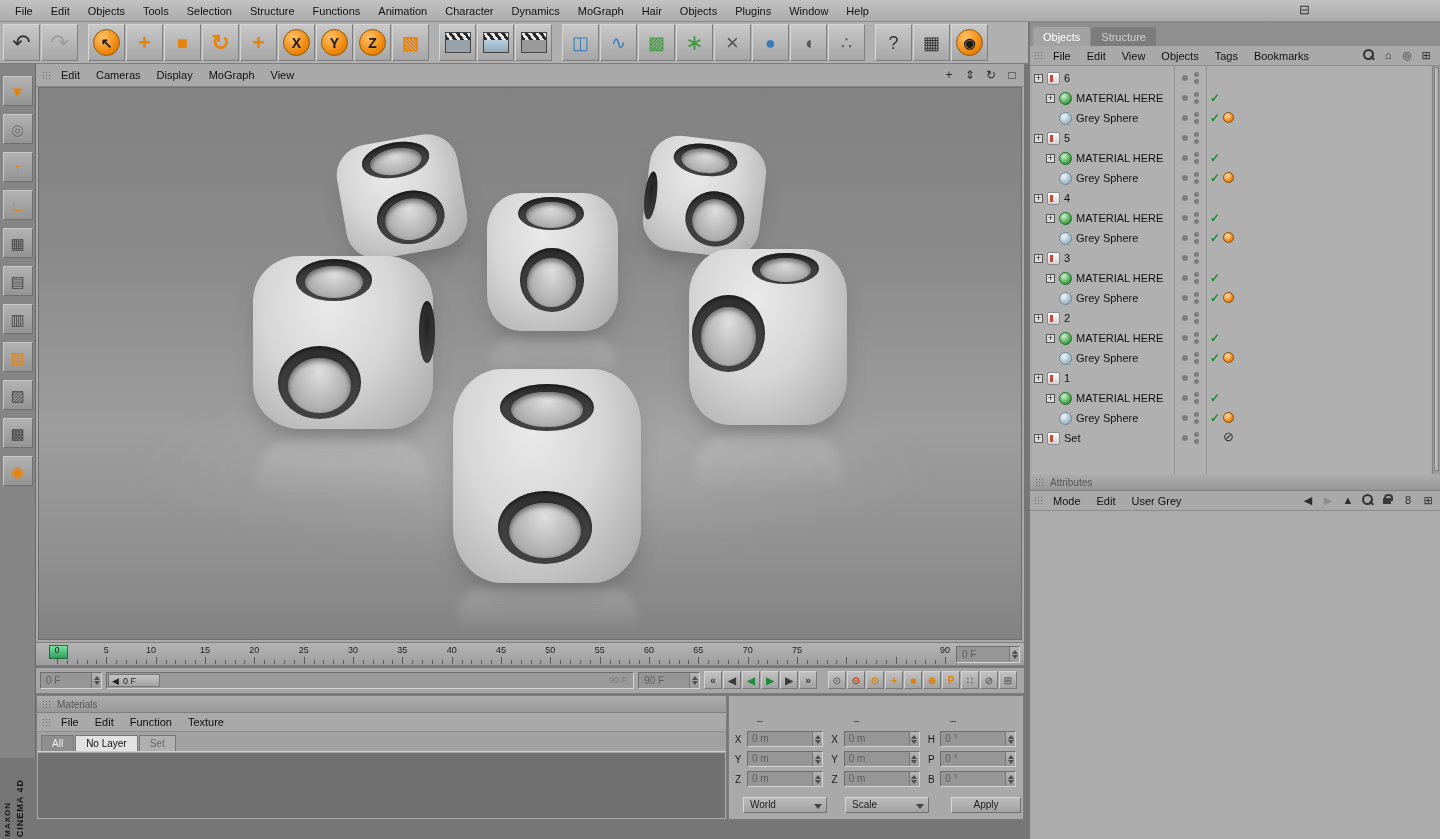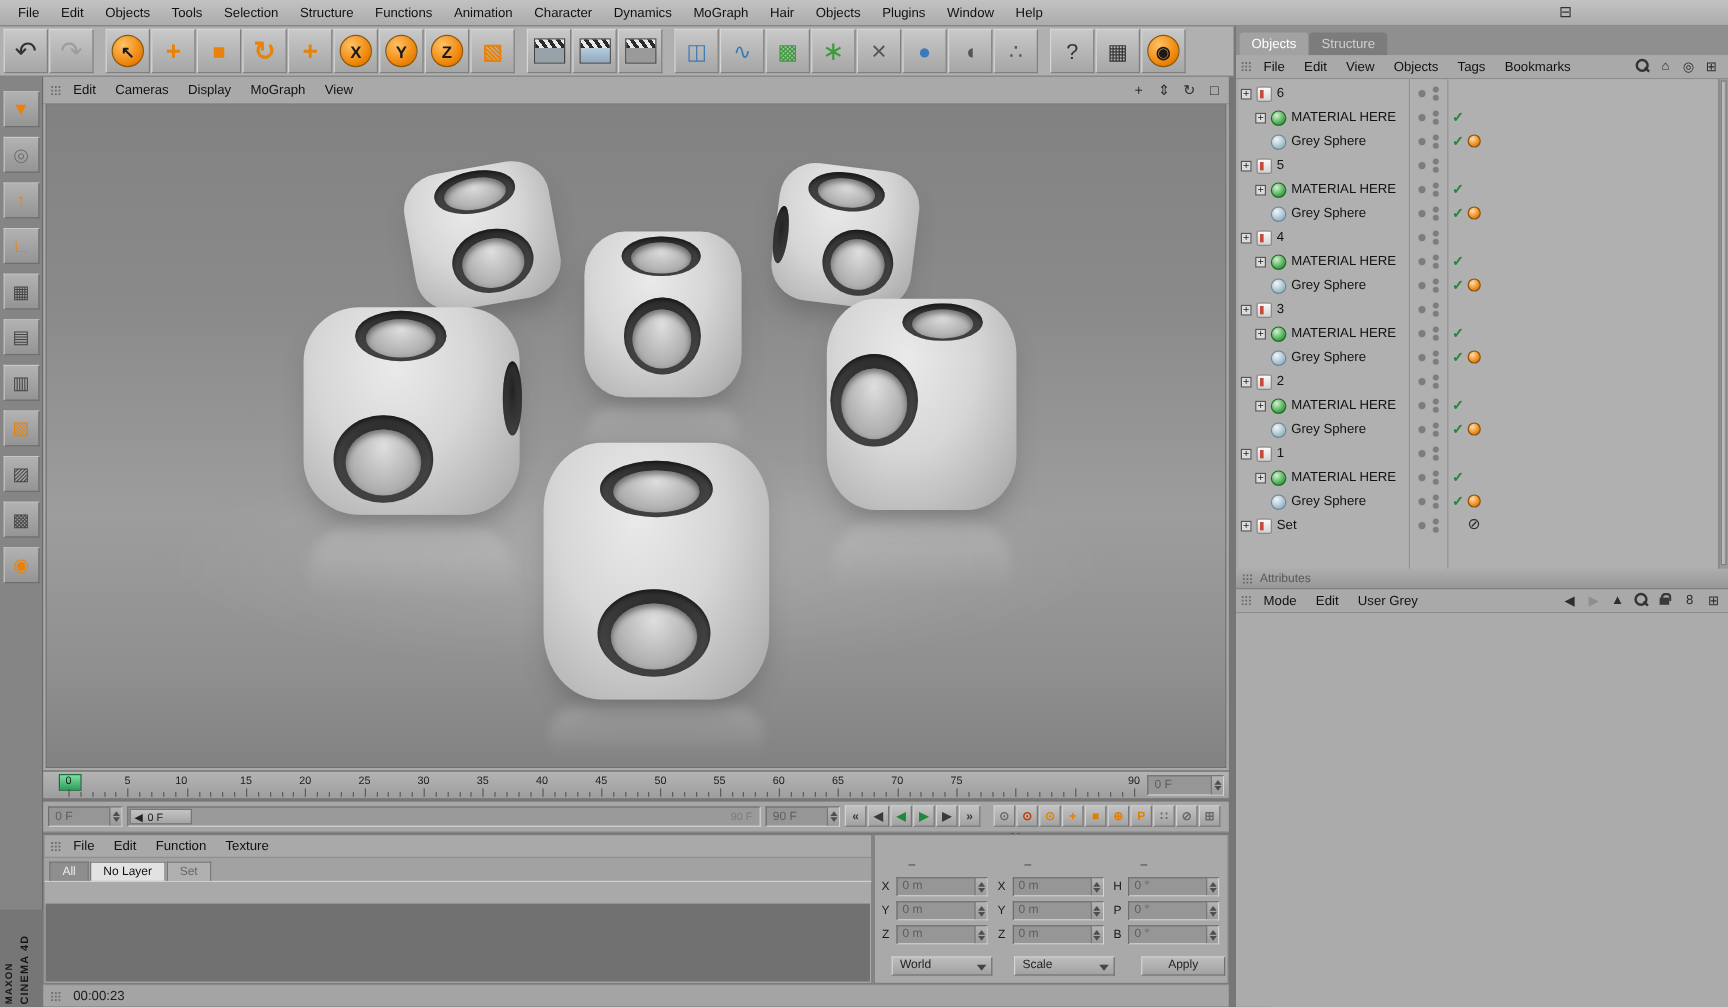--- a/index.html
+++ b/index.html
@@ -596,20 +596,24 @@
         <div class="t-btn">
           <span class="dim">⊘</span>
         </div>
         <div class="t-btn">
           <span class="dim">⊞</span>
         </div>
       </div>
   </div>
 
   <div id="materials" class="panel">
+    <div class="panel-title">
+      <span class="handle"></span>
+      <span>Materials</span>
+    </div>
     <div class="panel-menu-row">
       <span class="handle"></span>
       <span id="m-menu-items" style="display:flex;">
           <span class="pm-item">File</span>
           <span class="pm-item">Edit</span>
           <span class="pm-item">Function</span>
           <span class="pm-item">Texture</span>
         </span>
     </div>
     <div id="m-tabs">
@@ -952,18 +956,14 @@
         <span class="mini-icon dim">▶</span>
         <span class="mini-icon ">▲</span>
         <span class="mini-icon icon-search"></span>
         <span class="mini-icon icon-lock"></span>
         <span class="mini-icon ">8</span>
         <span class="mini-icon ">⊞</span>
       </div>
     <div id="attr-body"></div>
   </div>
 
-  <div id="statusbar">
-    <span class="handle"></span>
-    <span id="status-time">00:00:23</span>
-  </div>
 
 </div>
 
 </body></html>

